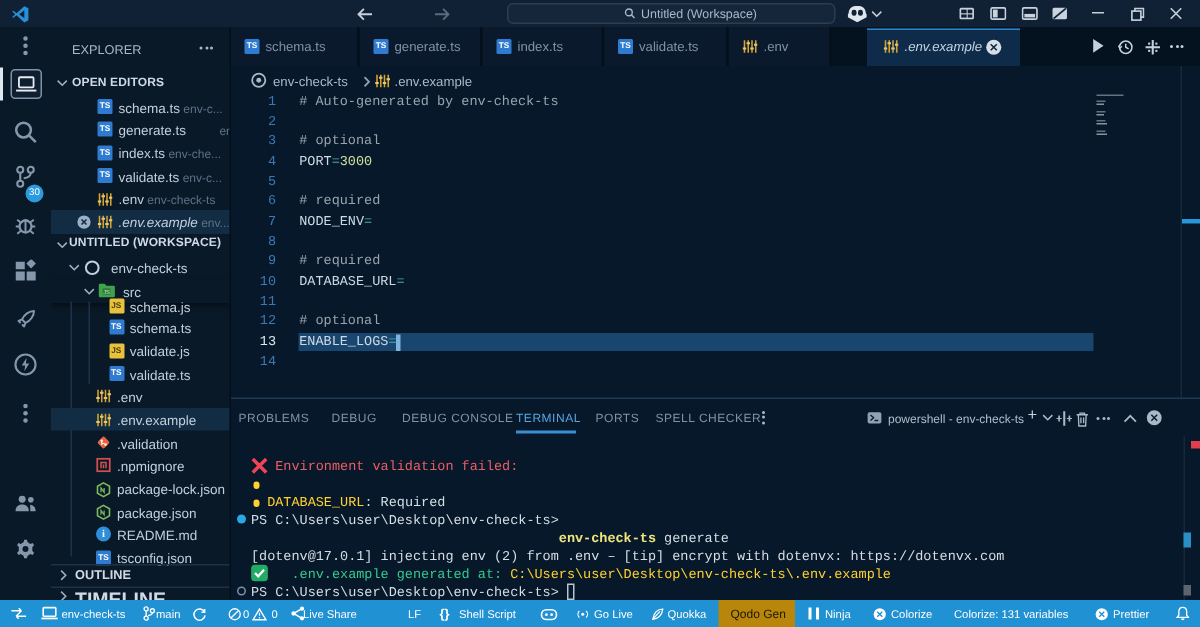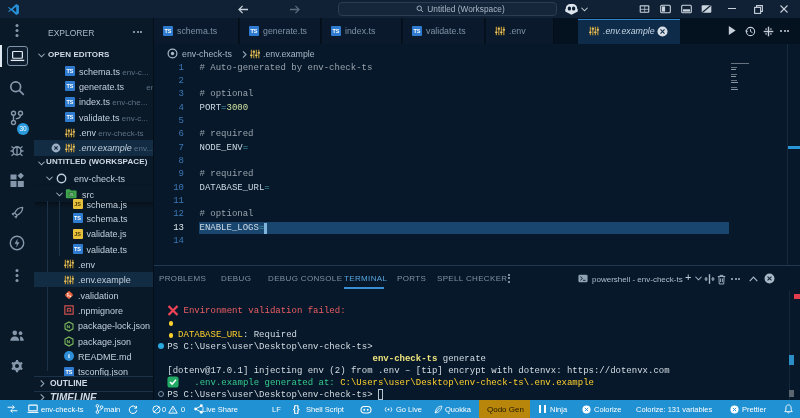--- a/index.html
+++ b/index.html
@@ -281,21 +281,21 @@
 <div class="a" style="left:44px;top:349.4px;font-size:9px;color:#c2cfdc;white-space:nowrap;">tsconfig.json</div>
 <div class="a" style="left:0;top:358px;width:120px;height:1px;background:#1c3248;"></div>
 <svg class="a" style="left:6px;top:361.5px;" width="5" height="7" viewBox="0 0 5 8">
       <path d="M0.5 0.5 L4 4 L0.5 7.5" fill="none" stroke="#9fb0c0" stroke-width="1.2"></path>
     </svg>
 <div class="a" style="left:16px;top:359.5px;font-size:8.5px;font-weight:bold;color:#cfdae6;">OUTLINE</div>
 <div class="a" style="left:0;top:372.5px;width:120px;height:1px;background:#1c3248;"></div>
 <svg class="a" style="left:6px;top:375.5px;" width="5" height="7" viewBox="0 0 5 8">
       <path d="M0.5 0.5 L4 4 L0.5 7.5" fill="none" stroke="#9fb0c0" stroke-width="1.2"></path>
     </svg>
-<div class="a" style="left:16px;top:373.5px;font-size:10px;font-weight:bold;color:#cfdae6;font-style:italic;">TIMELINE</div>
+<div class="a" style="left:16px;top:373.5px;font-size:13px;font-weight:bold;color:#cfdae6;">TIMELINE</div>
 </div>
 <div class="a" style="left:153px;top:18px;width:1px;height:382px;background:#030e19;"></div>
 <div class="a" style="left:154px;top:18px;width:646px;height:247px;background:#061829;">
 <div class="a" style="left:0;top:0;width:646px;height:26px;background:#04111e;"></div>
 <div class="a" style="left:0px;top:0;width:85px;height:26px;background:#0a1a2c;border-right:1px solid #040d18;"></div>
 <div class="a" style="left:9px;top:8px;width:10px;height:10px;background:#2e7bd0;border-radius:1px;color:#fff;font-size:5.5px;font-weight:bold;text-align:center;line-height:10.5px;">TS</div>
 <div class="a" style="left:23px;top:8px;font-size:8.8px;color:#7e92a7;">schema.ts</div>
 <div class="a" style="left:86px;top:0;width:81px;height:26px;background:#0a1a2c;border-right:1px solid #040d18;"></div>
 <div class="a" style="left:95px;top:8px;width:10px;height:10px;background:#2e7bd0;border-radius:1px;color:#fff;font-size:5.5px;font-weight:bold;text-align:center;line-height:10.5px;">TS</div>
 <div class="a" style="left:109px;top:8px;font-size:8.8px;color:#7e92a7;">generate.ts</div>

